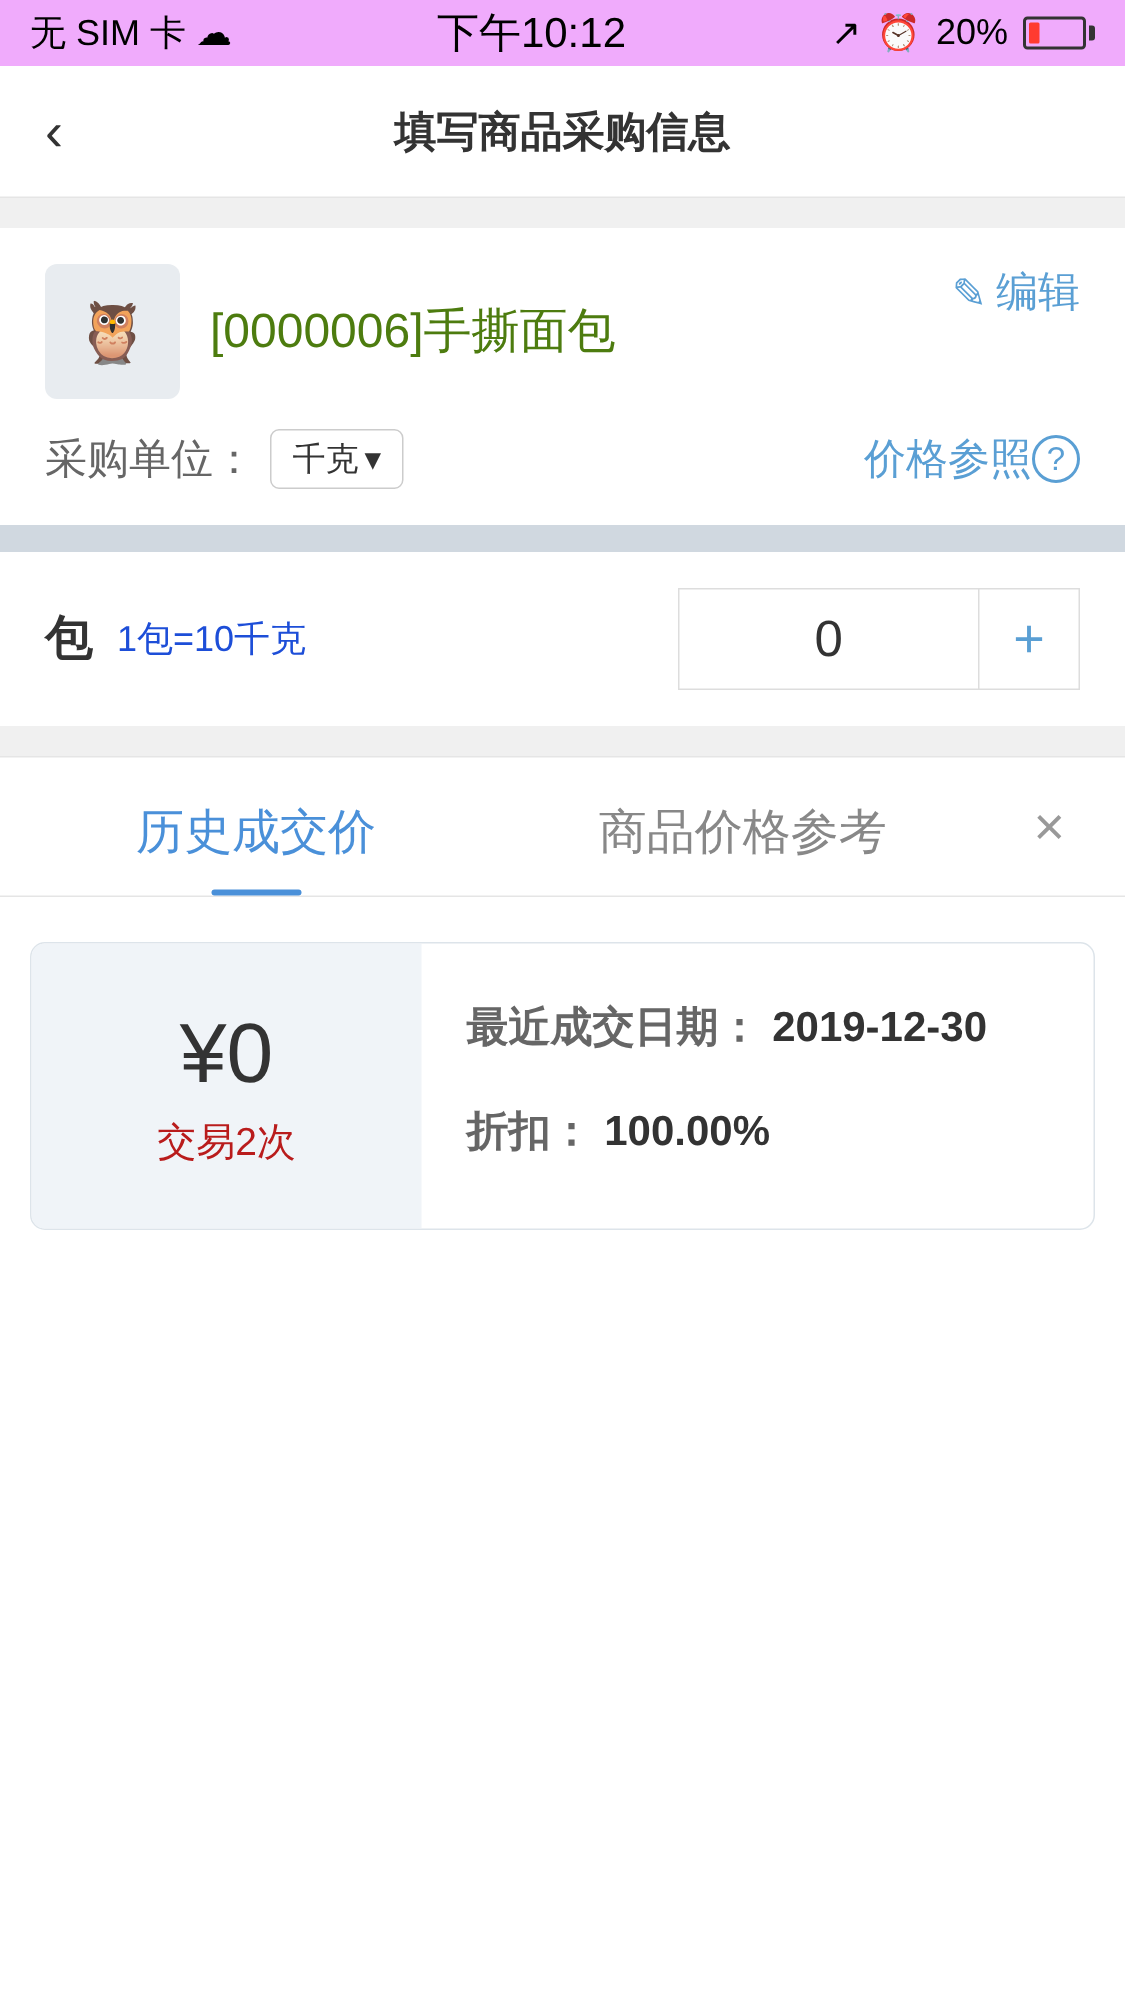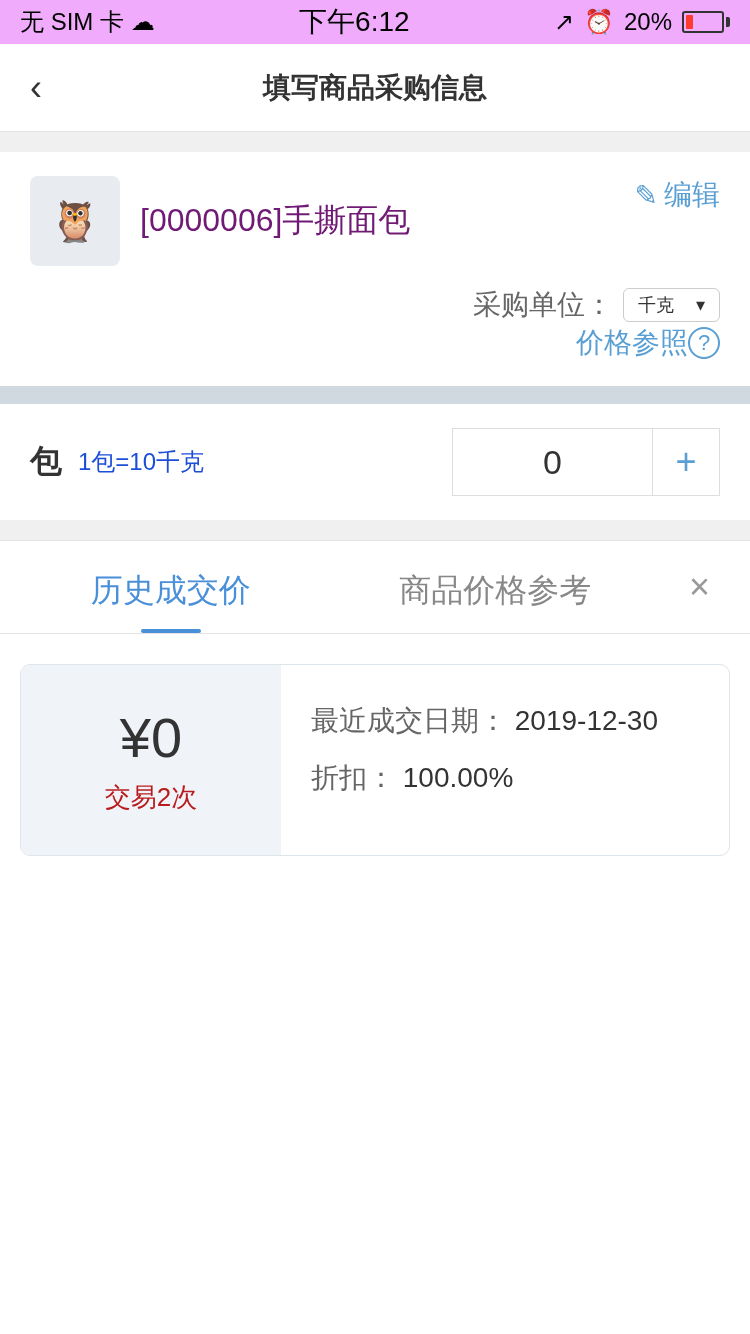--- a/index.html
+++ b/index.html
@@ -118,50 +118,49 @@
       align-items: center;
       justify-content: center;
       overflow: hidden;
     }
     .owl-icon {
       font-size: 40px;
       color: #8899aa;
     }
     .product-name {
       font-size: 32px;
-      color: #701a75;
+      color: #4d7c0f;
       font-weight: 500;
     }
     .edit-btn {
       display: flex;
       align-items: center;
       gap: 6px;
       color: #5a9fd4;
       font-size: 28px;
       cursor: pointer;
     }
     .product-unit-row {
       display: flex;
-      align-items: flex-end;
+      align-items: center;
       justify-content: space-between;
       margin-top: 20px;
-      flex-direction: column;
     }
     .unit-label {
       font-size: 28px;
       color: #666;
     }
     .unit-select {
       display: flex;
       align-items: center;
-      gap: 22px;
+      gap: 4px;
       border: 1px solid #ccc;
       border-radius: 6px;
       padding: 4px 14px;
-      font-size: 18px;
+      font-size: 22px;
       color: #333;
       background: #fff;
       cursor: pointer;
     }
     .price-ref {
       display: flex;
       align-items: center;
       gap: 0;
       color: #5a9fd4;
       font-size: 28px;
@@ -308,21 +307,22 @@
     .trade-count {
       font-size: 26px;
       color: #b91c1c;
       margin-top: 10px;
     }
     .history-right {
       flex: 1;
       padding: 36px 30px;
       display: flex;
       flex-direction: column;
-      gap: 18px;
+      gap: 30px;
+      font-weight: bold;
     }
     .detail-row {
       font-size: 28px;
       color: #333;
       line-height: 1.4;
     }
     .detail-label {
       color: #666;
     }
 
@@ -332,21 +332,21 @@
       height: 600px;
     }
   </style>
 </head>
 <body>
 
 <div class="status-bar">
   <div class="status-left">
     <span>无 SIM 卡 ☁</span>
   </div>
-  <div class="status-center">下午6:12</div>
+  <div class="status-center">下午10:12</div>
   <div class="status-right">
     <span>↗</span>
     <span>⏰</span>
     <span>20%</span>
     <span class="battery-icon">
       <span class="battery-body">
         <span class="battery-fill"></span>
       </span>
       <span class="battery-tip"></span>
     </span>

